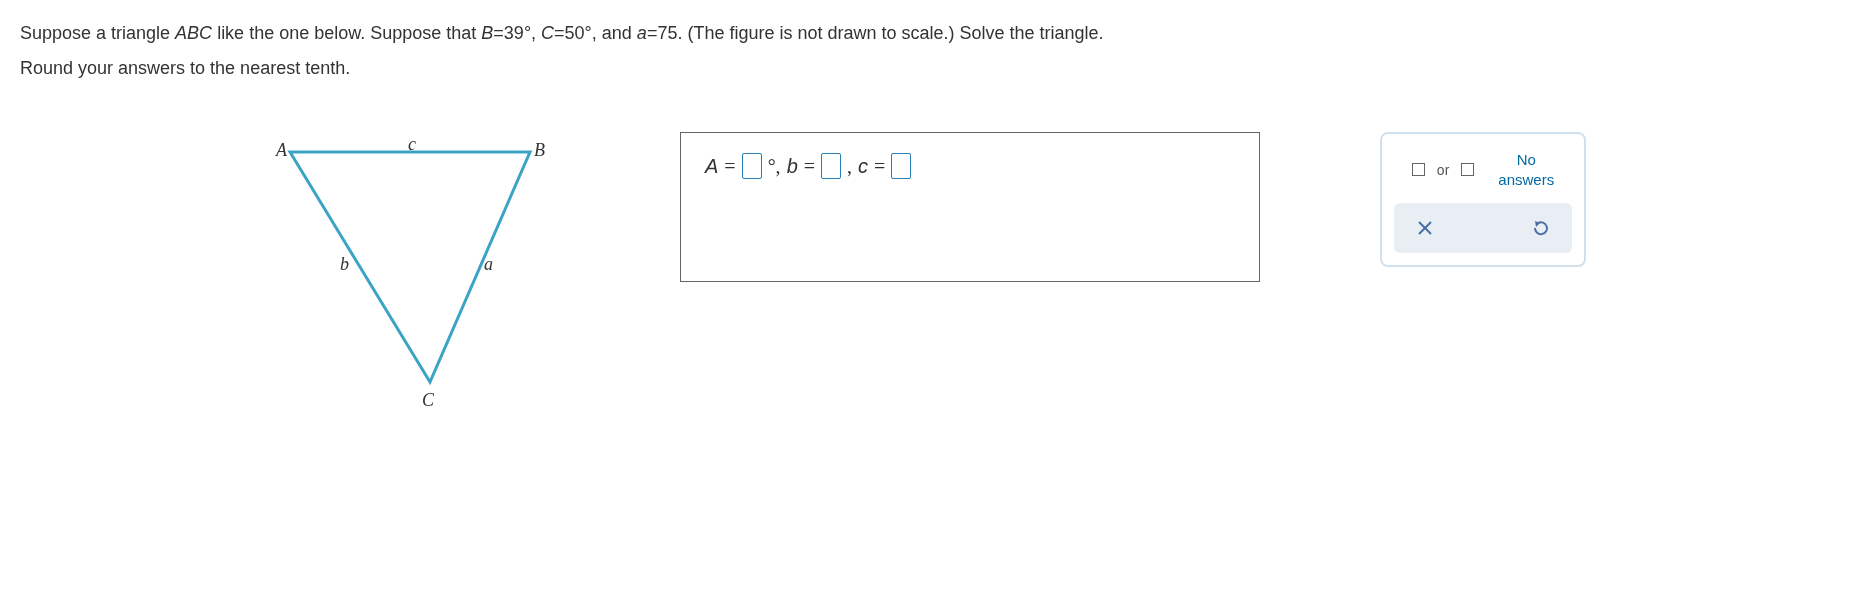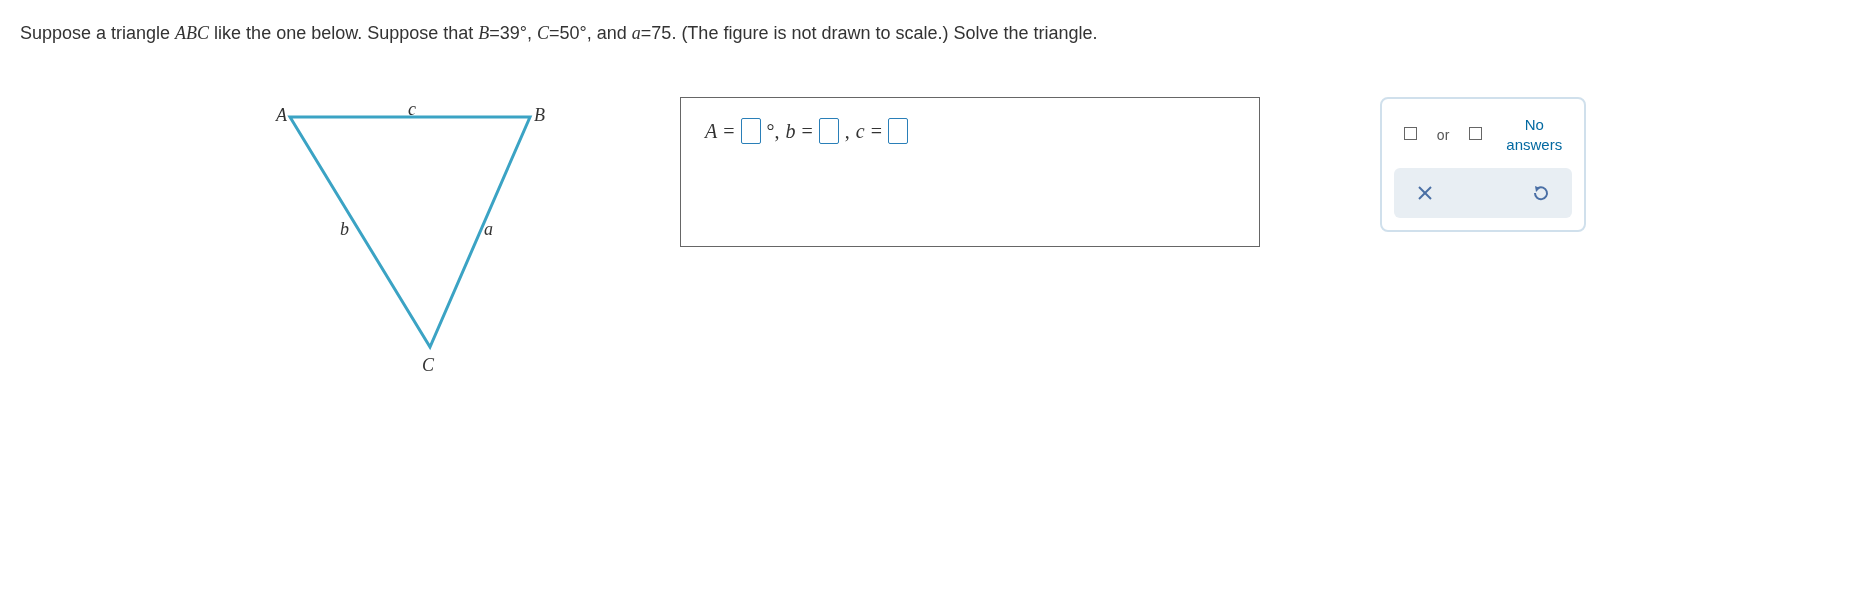--- a/index.html
+++ b/index.html
@@ -18,21 +18,21 @@
 .problem-text {
   line-height: 1.5;
   margin-bottom: 8px;
 }
 .instructions {
   line-height: 1.5;
   margin-bottom: 40px;
 }
 .math-italic {
   font-style: italic;
-  font-family: Liberation Serif, serif;
+  font-family: Liberation Sans, sans-serif;
 }
 .content-row {
   display: flex;
   align-items: flex-start;
   gap: 120px;
   margin-top: 50px;
 }
 .triangle-container {
   margin-left: 260px;
   position: relative;
@@ -80,22 +80,22 @@
   width: 206px;
 }
 .controls-row {
   display: flex;
   align-items: center;
   gap: 8px;
   justify-content: center;
 }
 .or-button {
   display: flex;
-  align-items: flex-start;
-  gap: 20px;
+  align-items: center;
+  gap: 12px;
   padding: 6px 8px;
   font-size: 14px;
   color: #555;
   cursor: pointer;
 }
 .mini-box {
   width: 13px;
   height: 13px;
   border: 1.5px solid #666;
   display: inline-block;
@@ -126,20 +126,21 @@
 }
 </style>
 </head>
 <body>
 
 <div class="problem-text">
   <span>Suppose a triangle </span><span class="math-italic">ABC</span><span> like the one below. Suppose that </span><span class="math-italic">B</span><span>=39°, </span><span class="math-italic">C</span><span>=50°, and </span><span class="math-italic">a</span><span>=75. (The figure is not drawn to scale.) Solve the triangle.</span>
 </div>
 
 <div class="instructions">
+  <div>Round your answers to the nearest tenth.</div>
 </div>
 
 <div class="content-row">
   <div class="triangle-container">
     <svg viewBox="0 0 280 280">
       <polygon points="10,20 250,20 150,250" fill="none" stroke="#3ba3c4" stroke-width="3"></polygon>
     </svg>
     <span class="tri-label" style="left:-4px; top:8px;">A</span>
     <span class="tri-label" style="left:254px; top:8px;">B</span>
     <span class="tri-label" style="left:142px; top:258px;">C</span>

